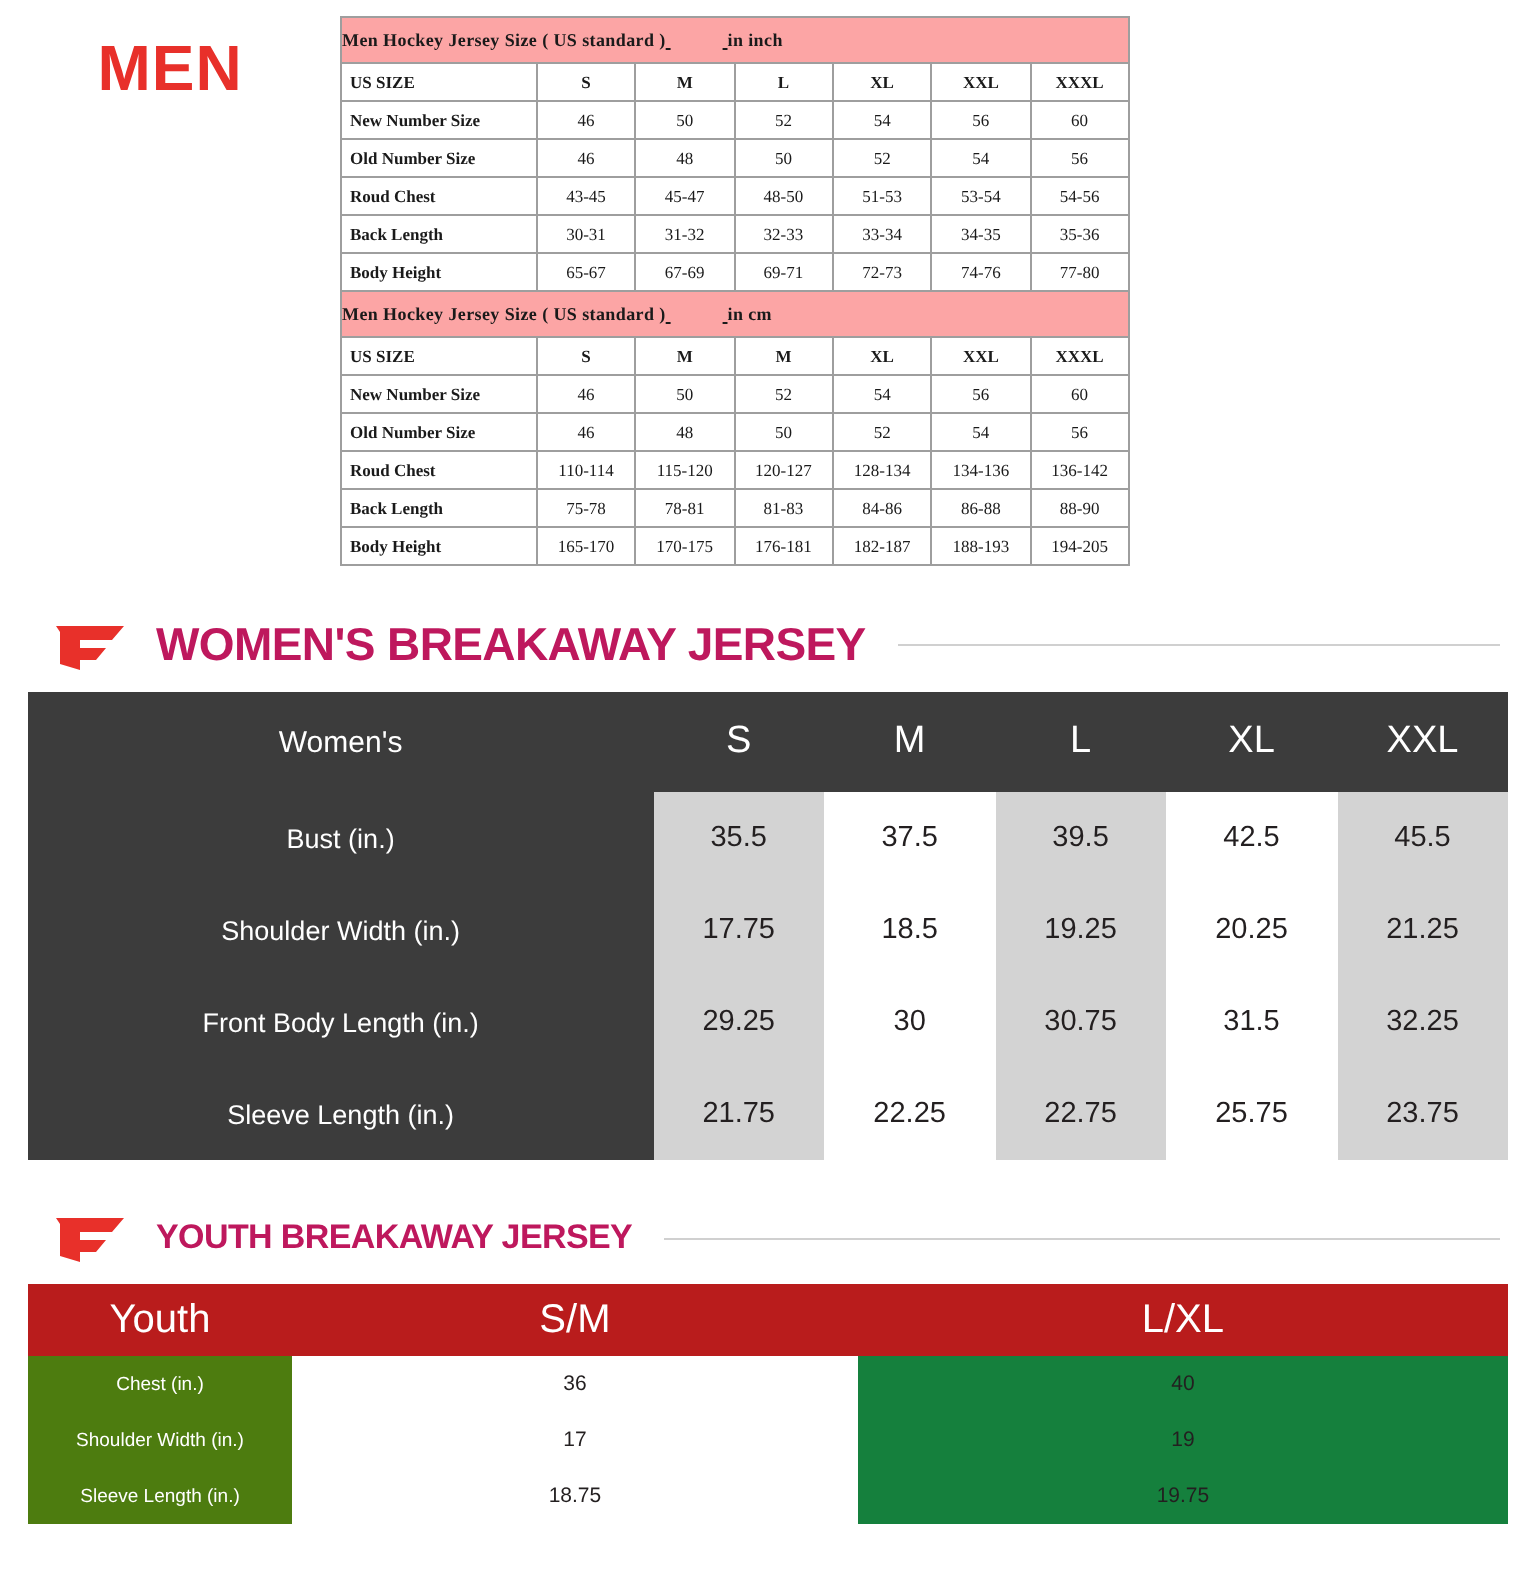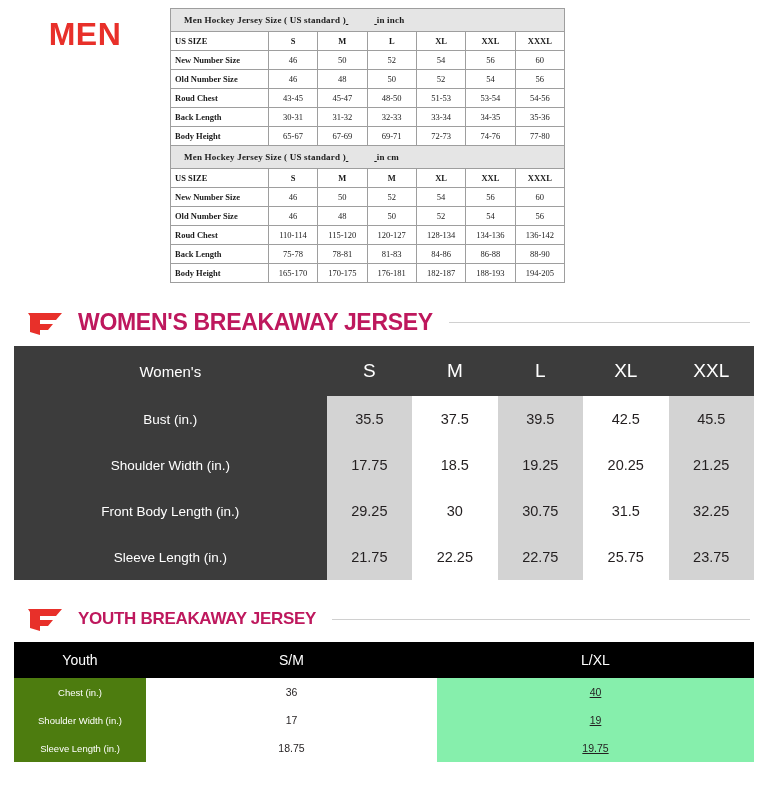--- a/index.html
+++ b/index.html
@@ -40,25 +40,25 @@
     font-family: "Liberation Serif", serif;
     font-size: 8.5px;
     color: #1a1a1a;
   }
   table.men td, table.men th {
     border: 1px solid #9e9e9e;
     padding: 3px 4px;
     height: 12px;
   }
   table.men .band td {
-    background: #e5e5e5;
+    background: #fca5a5;
     text-align: center;
     font-weight: bold;
     font-size: 9px;
-    padding: 5px 13px;
+    padding: 5px 0;
     letter-spacing: 0.2px;
     text-decoration: underline;
   }
   table.men .hdr td {
     font-weight: bold;
     text-align: center;
     font-size: 8.5px;
   }
   table.men .hdr td:first-child {
     text-align: left;
@@ -155,40 +155,39 @@
     width: 740px;
     margin: 0 0 0 14px;
     border-collapse: collapse;
     font-family: "Liberation Sans", sans-serif;
   }
   table.youth th, table.youth td {
     text-align: center;
     vertical-align: middle;
   }
   table.youth thead th {
-    background: #000000;
+    background: #b91c1c;
     color: #ffffff;
-    font-size: 14px;
+    font-size: 20px;
     font-weight: normal;
     height: 34px;
   }
   table.youth tbody td {
     background: #ffffff;
     color: #231f20;
     font-size: 10.5px;
     height: 26px;
   }
   table.youth tbody td.rowlabel {
     background: #4d7c0f;
     color: #ffffff;
     font-size: 9.5px;
   }
   table.youth tbody td.shade {
-    background: #86efac;
-    text-decoration: underline;
+    background: #15803d;
   }
 </style>
 </head>
 <body>
 
 <div class="men-section">
   <div class="men-title">MEN</div>
   <div class="men-table-wrap">
     <table class="men">
       <tbody>

